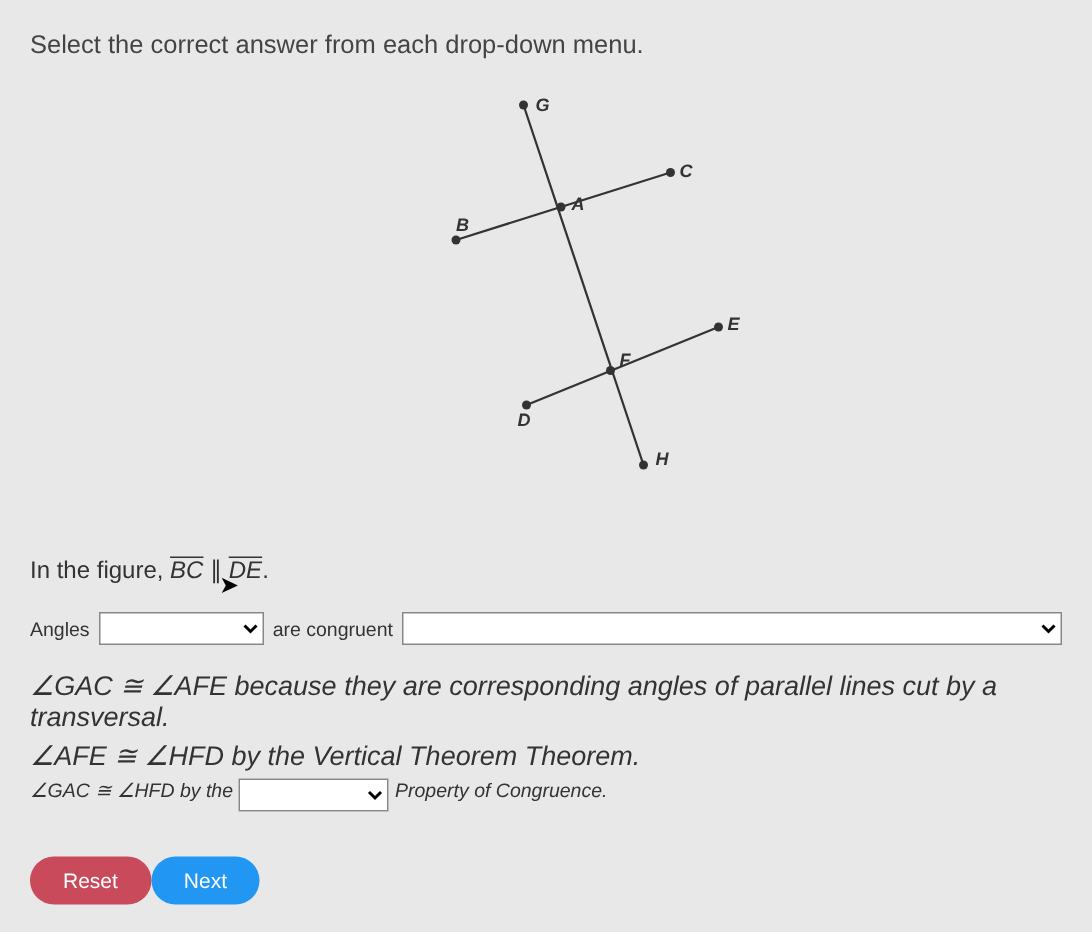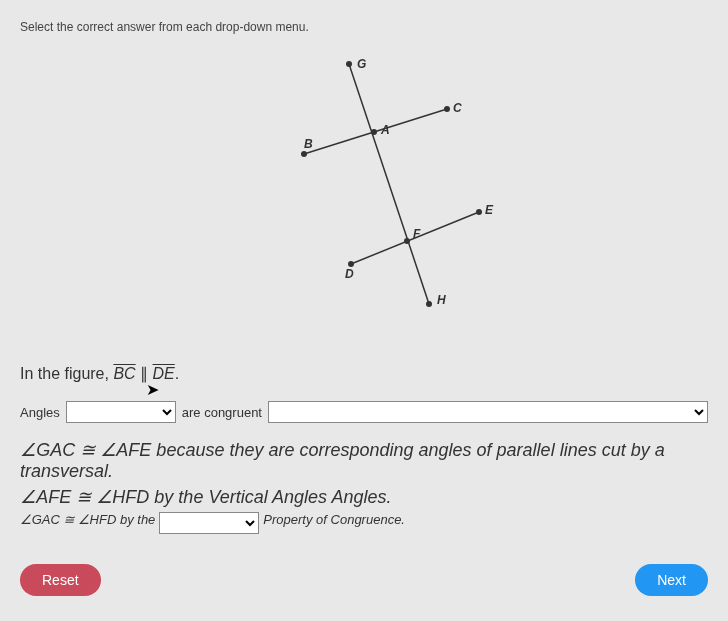--- a/index.html
+++ b/index.html
@@ -6,21 +6,21 @@
   body {
     font-family: Arial, sans-serif;
     background: #e8e8e8;
     width: 728px;
     height: 621px;
     padding: 20px;
     color: #333;
     position: relative;
   }
   .prompt {
-    font-size: 12px;
+    font-size: 17px;
     color: #444;
     margin-bottom: 10px;
   }
   .figure-area {
     width: 100%;
     height: 280px;
     position: relative;
     margin-top: 20px;
     margin-bottom: 30px;
   }
@@ -69,22 +69,21 @@
   .line4 select {
     width: 100px;
     height: 22px;
     font-size: 12px;
     background: #fff;
     border: 1px solid #888;
   }
   .it { font-style: italic; }
   .buttons {
     display: flex;
-    justify-content: space-between;
-    gap: 20px;
+    justify-content: flex-start;
     margin-top: 30px;
   }
   .btn {
     border: none;
     color: #fff;
     font-size: 14px;
     padding: 8px 22px;
     border-radius: 20px;
     cursor: pointer;
   }
@@ -135,21 +134,21 @@
 </div>
 
 <div class="line2">
   <span>Angles</span>
   <select class="small"><option></option></select>
   <span>are congruent</span>
   <select class="big"><option></option></select>
 </div>
 
 <div class="line3 it">∠GAC ≅ ∠AFE because they are corresponding angles of parallel lines cut by a transversal.</div>
-<div class="line3 it">∠AFE ≅ ∠HFD by the Vertical Angles Angles.</div>
+<div class="line3 it">∠AFE ≅ ∠HFD by the Vertical Theorem Theorem.</div>
 <div class="line4 it">
   <span>∠GAC ≅ ∠HFD by the</span>
   <select><option></option></select>
   <span>Property of Congruence.</span>
 </div>
 
 <div class="buttons">
   <button class="btn btn-reset">Reset</button>
   <button class="btn btn-next">Next</button>
 </div>

